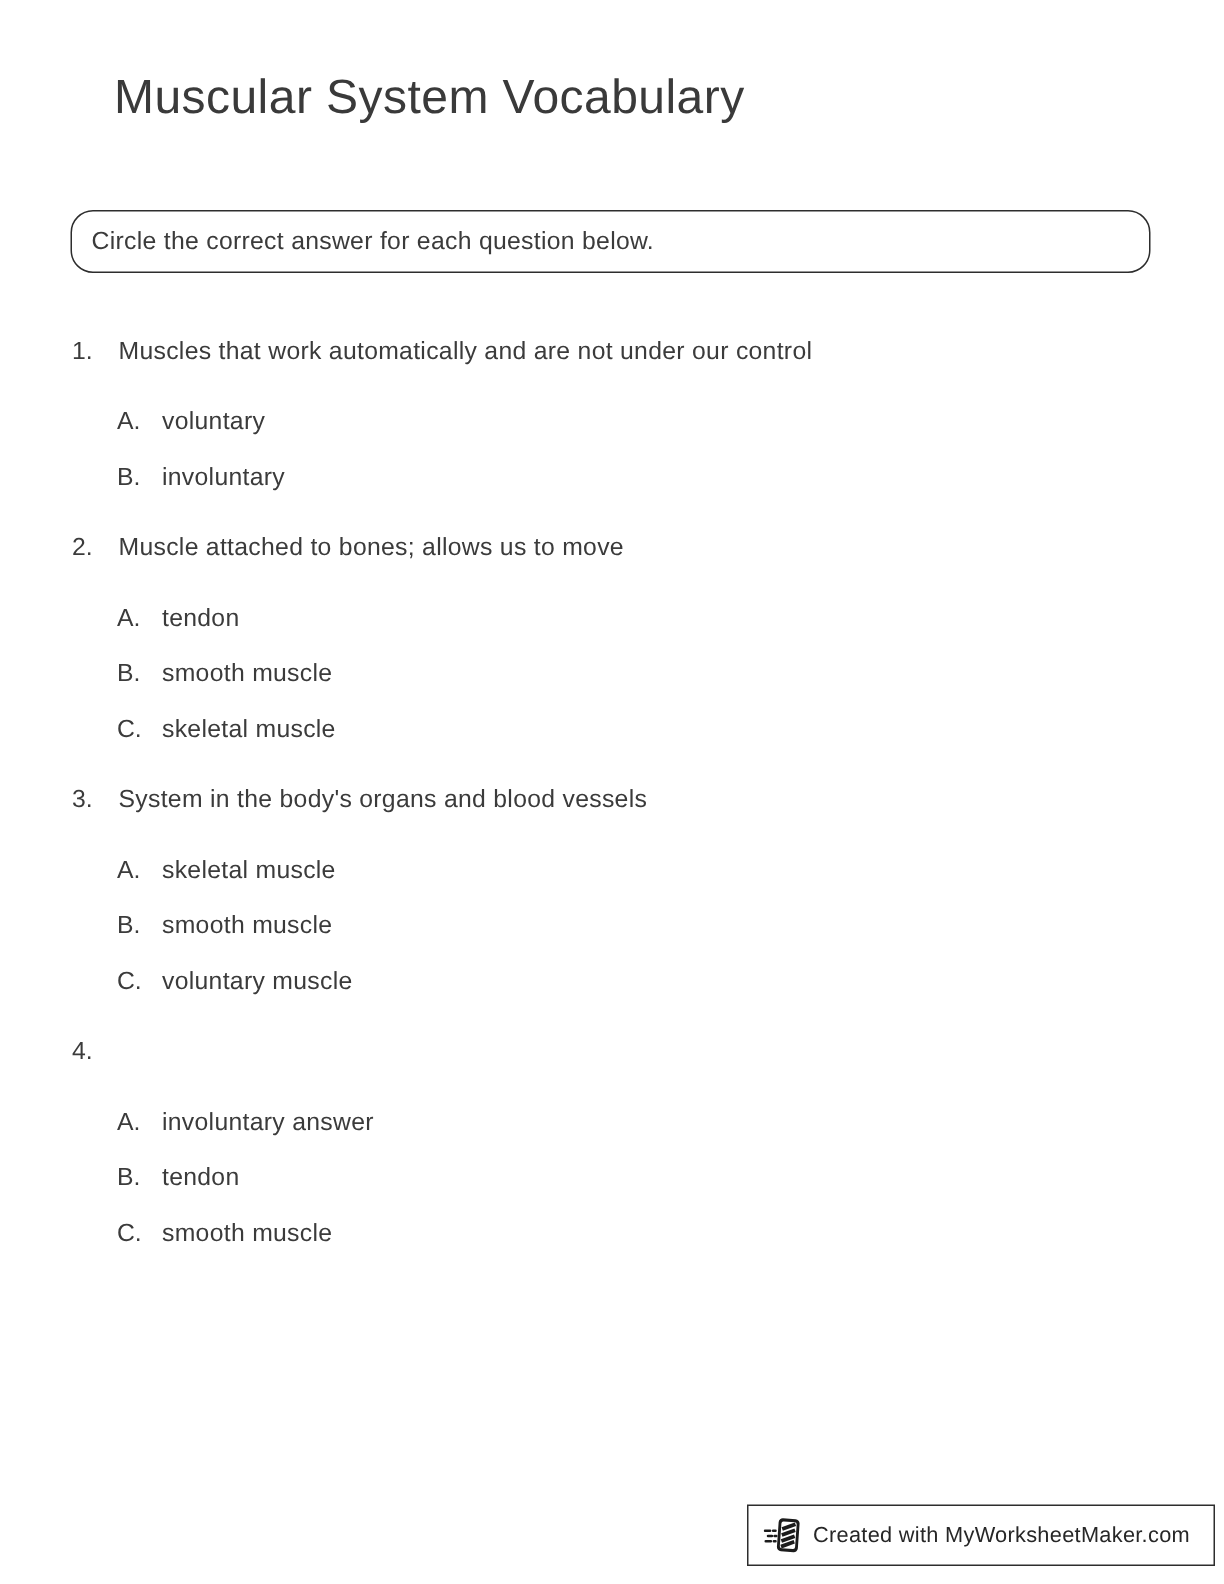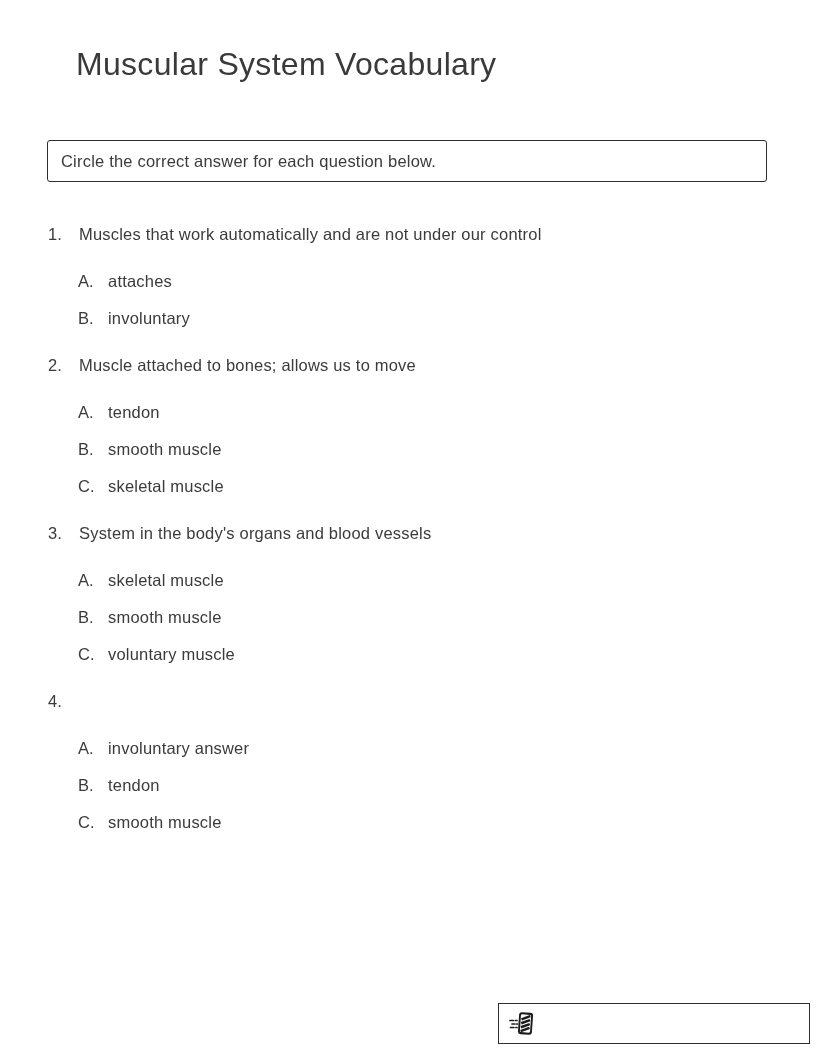--- a/index.html
+++ b/index.html
@@ -24,21 +24,21 @@
     font-size: 32px;
     line-height: 38px;
     font-weight: 400;
     letter-spacing: 0.3px;
     color: #3a3a3a;
   }
   .instruction-box {
     margin: 57px 49px 0 47px;
     height: 42px;
     border: 1.5px solid #2d2d2d;
-    border-radius: 3px;
+    border-radius: 15px;
     display: flex;
     align-items: center;
     padding: 0 13px;
     font-size: 16.5px;
     letter-spacing: 0.2px;
     color: #3b3b3b;
     background: #ffffff;
   }
   .questions {
     margin: 41px 48px 0 48px;
@@ -91,21 +91,21 @@
 
   <div class="questions" id="questions">
   <div class="question">
     <div class="q-row">
       <span class="q-num">1.</span>
       <span class="q-text">Muscles that work automatically and are not under our control</span>
     </div>
     <div class="options">
   <div class="option">
     <span class="opt-letter">A.</span>
-    <span class="opt-text">attaches</span>
+    <span class="opt-text">voluntary</span>
   </div>
 
   <div class="option">
     <span class="opt-letter">B.</span>
     <span class="opt-text">involuntary</span>
   </div>
 </div>
   </div>
 
   <div class="question">
@@ -188,15 +188,16 @@
         <rect x="9.5" y="2.5" width="14" height="22" rx="2.8" fill="#1c1c1c"></rect>
         <rect x="11.4" y="4.6" width="10.2" height="17.8" rx="1.4" fill="#ffffff"></rect>
         <g stroke="#1c1c1c" stroke-width="2.5" stroke-linecap="butt" fill="none">
           <line x1="12.2" y1="9.6" x2="20.8" y2="5.8"></line>
           <line x1="12.2" y1="13.6" x2="20.8" y2="9.8"></line>
           <line x1="12.2" y1="17.6" x2="20.8" y2="13.8"></line>
           <line x1="12.2" y1="21.4" x2="20.8" y2="17.6"></line>
         </g>
       </g>
     </svg>
+    <span>Created with MyWorksheetMaker.com</span>
   </div>
 
 </div>
 
 </body></html>

